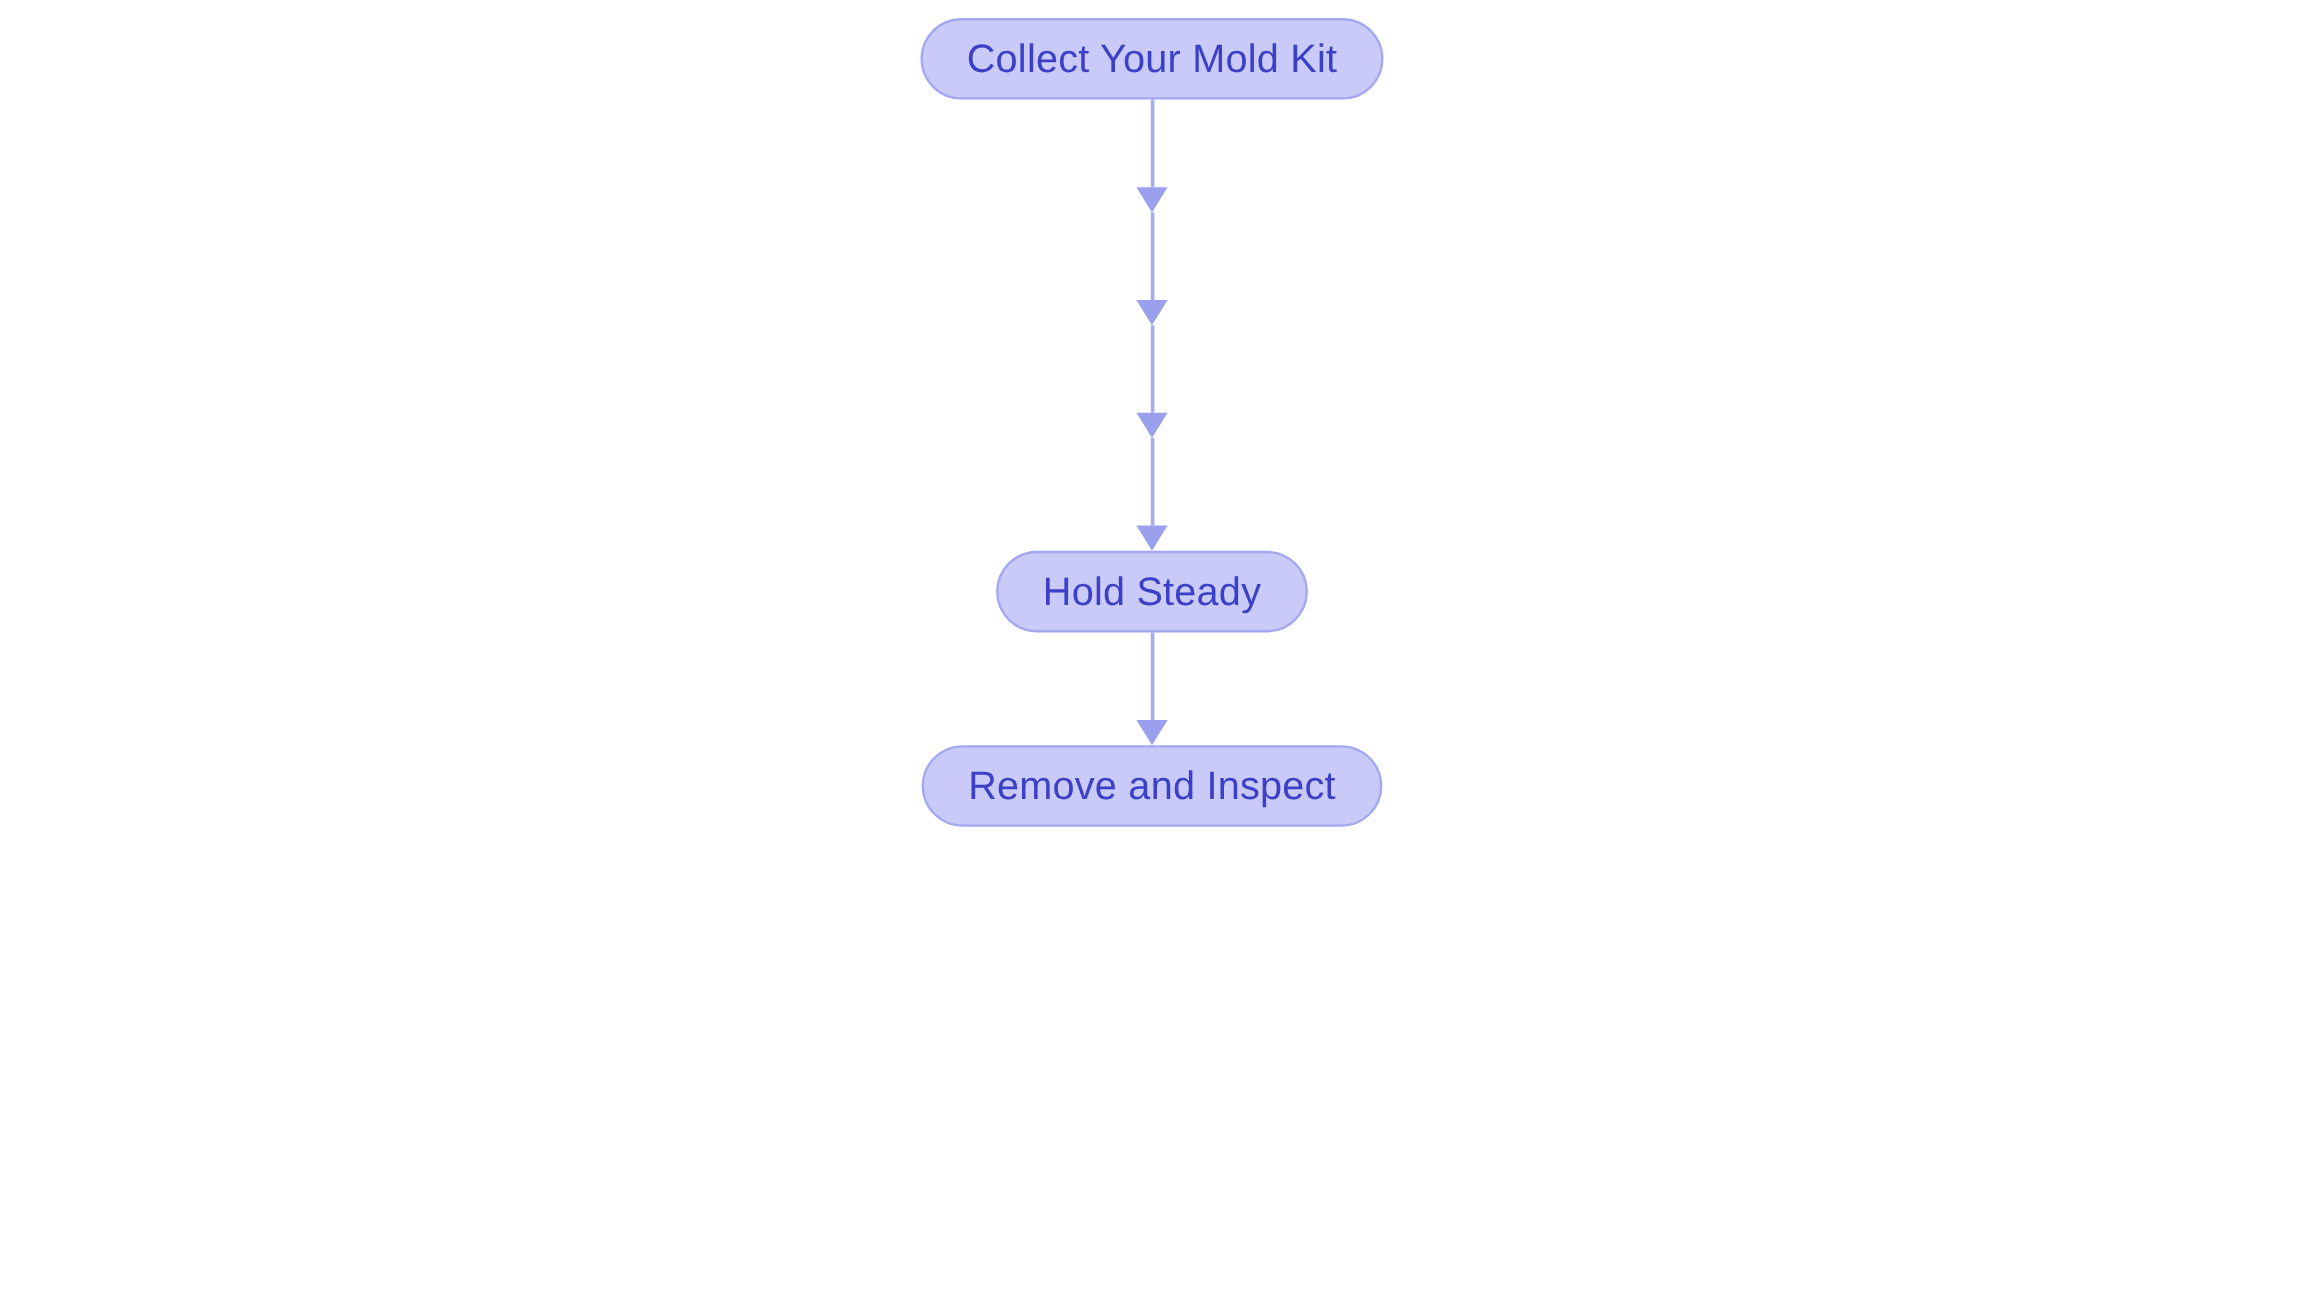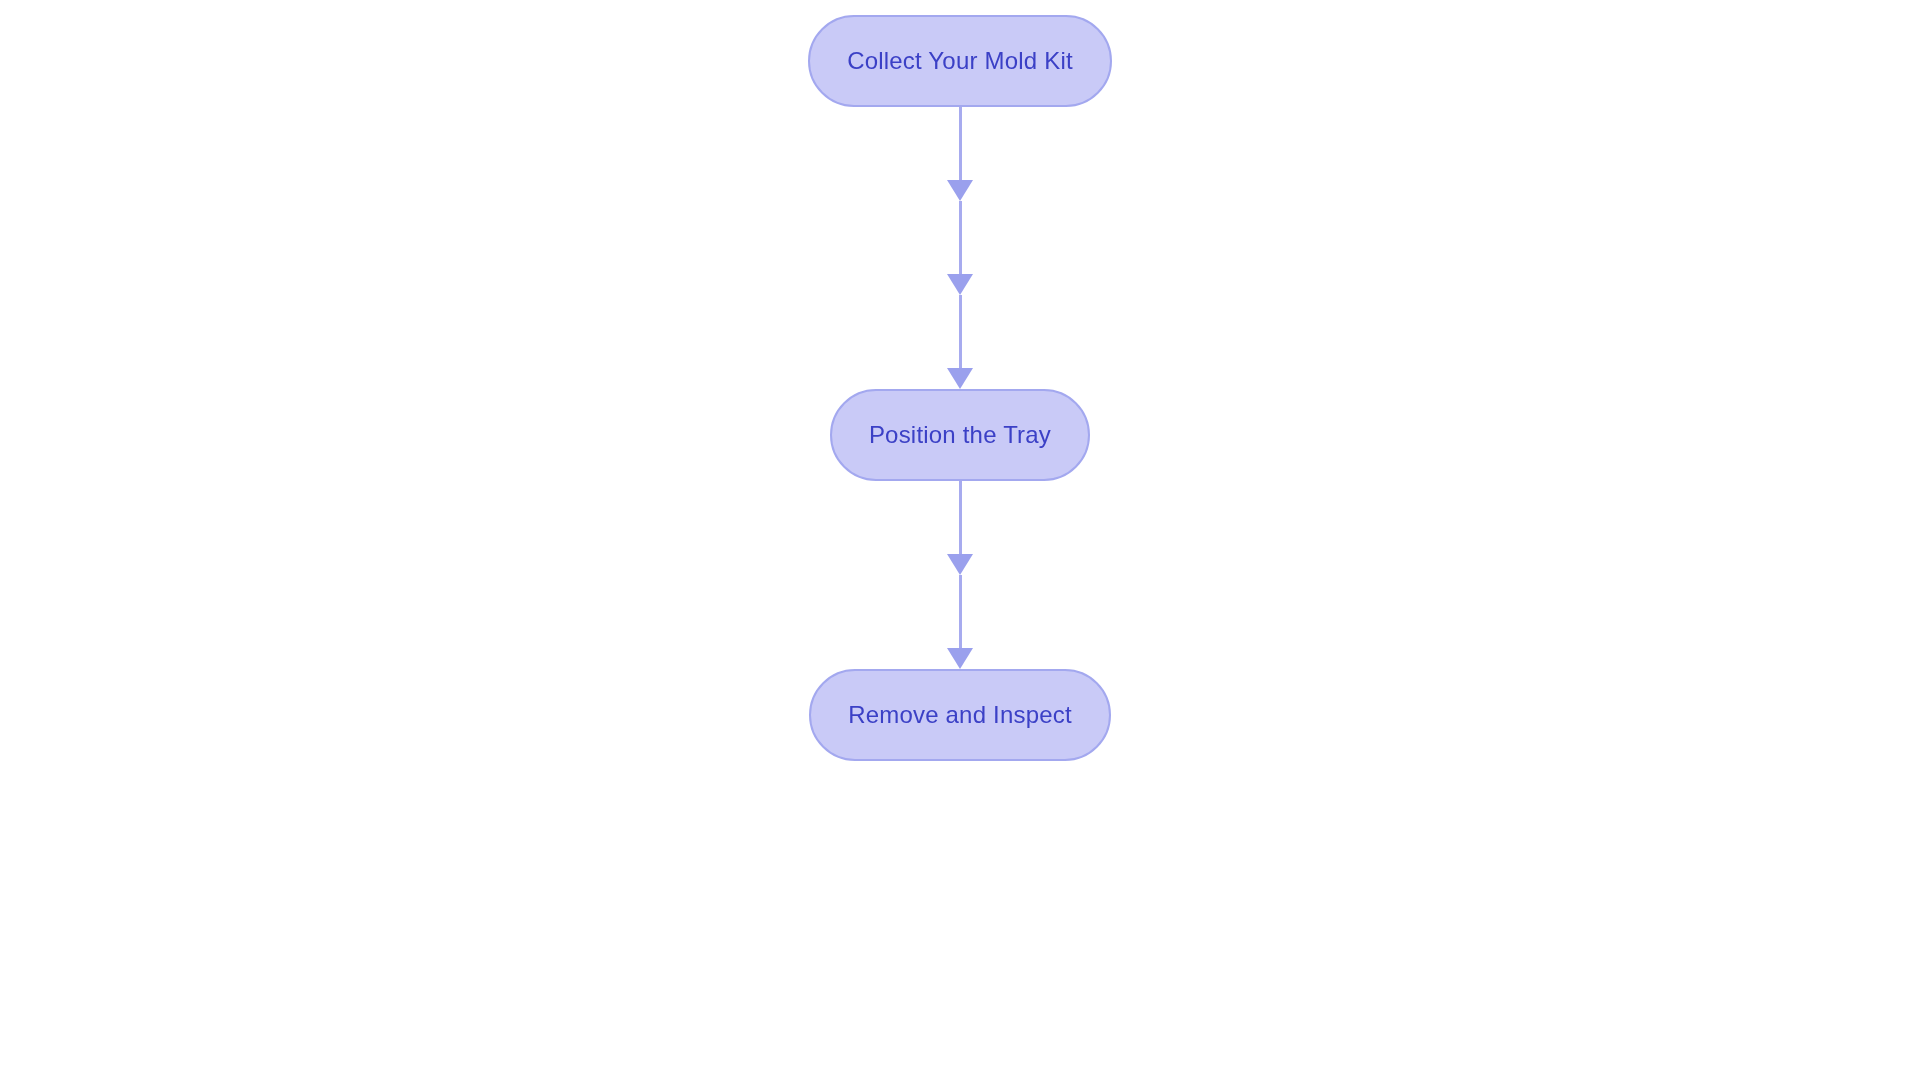--- a/index.html
+++ b/index.html
@@ -21,28 +21,28 @@
   }
   .canvas {
     width: 1920px;
     height: 1083px;
     padding-top: 15px;
     display: flex;
     flex-direction: column;
     align-items: center;
   }
   .flow-node {
-    height: 92px;
+    height: 68px;
     min-width: 200px;
     padding: 0 37px;
     border-radius: 48.5px;
     border: 2px solid var(--node-border);
     background: var(--node-fill);
     color: var(--node-text);
-    font-size: 24px;
+    font-size: 33px;
     letter-spacing: 0.2px;
     display: flex;
     align-items: center;
     justify-content: center;
     white-space: nowrap;
   }
   .connector {
     height: 94px;
     display: flex;
     flex-direction: column;
@@ -80,29 +80,29 @@
     <div class="edge-line"></div>
     <div class="arrowhead"></div>
   </div>
 
 
   <div class="connector">
     <div class="edge-line"></div>
     <div class="arrowhead"></div>
   </div>
 
-  <div class="flow-node">
-    <span>Position the Tray</span>
-  </div>
 
   <div class="connector">
     <div class="edge-line"></div>
     <div class="arrowhead"></div>
   </div>
 
+  <div class="flow-node">
+    <span>Hold Steady</span>
+  </div>
 
   <div class="connector">
     <div class="edge-line"></div>
     <div class="arrowhead"></div>
   </div>
 
   <div class="flow-node">
     <span>Remove and Inspect</span>
   </div>
 

